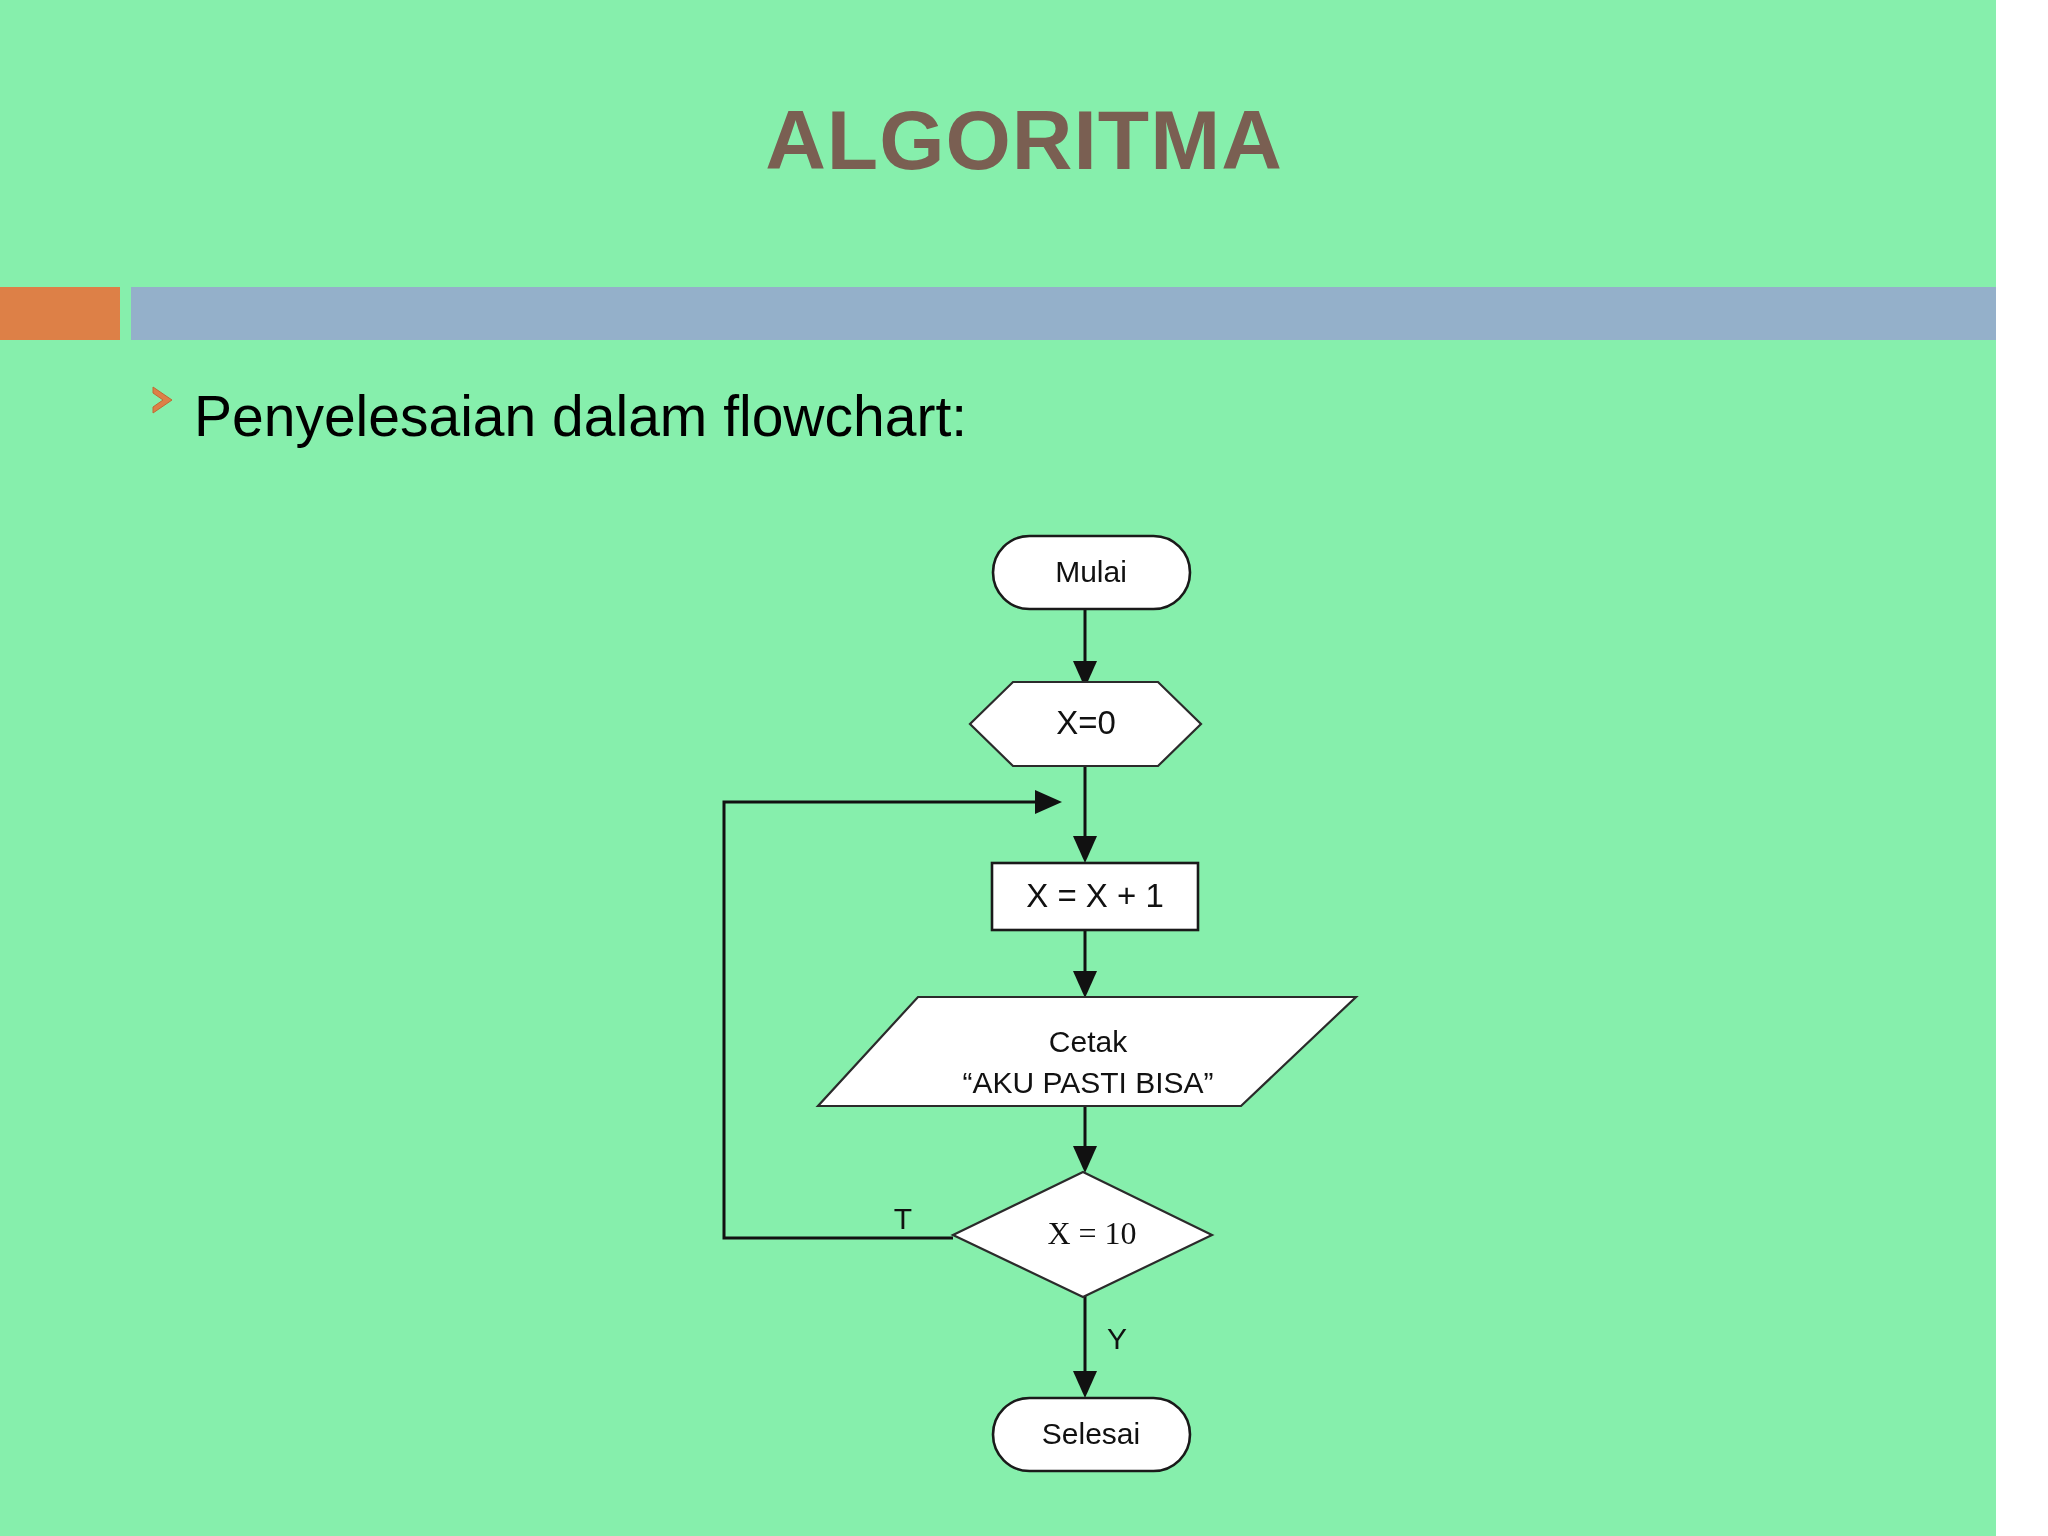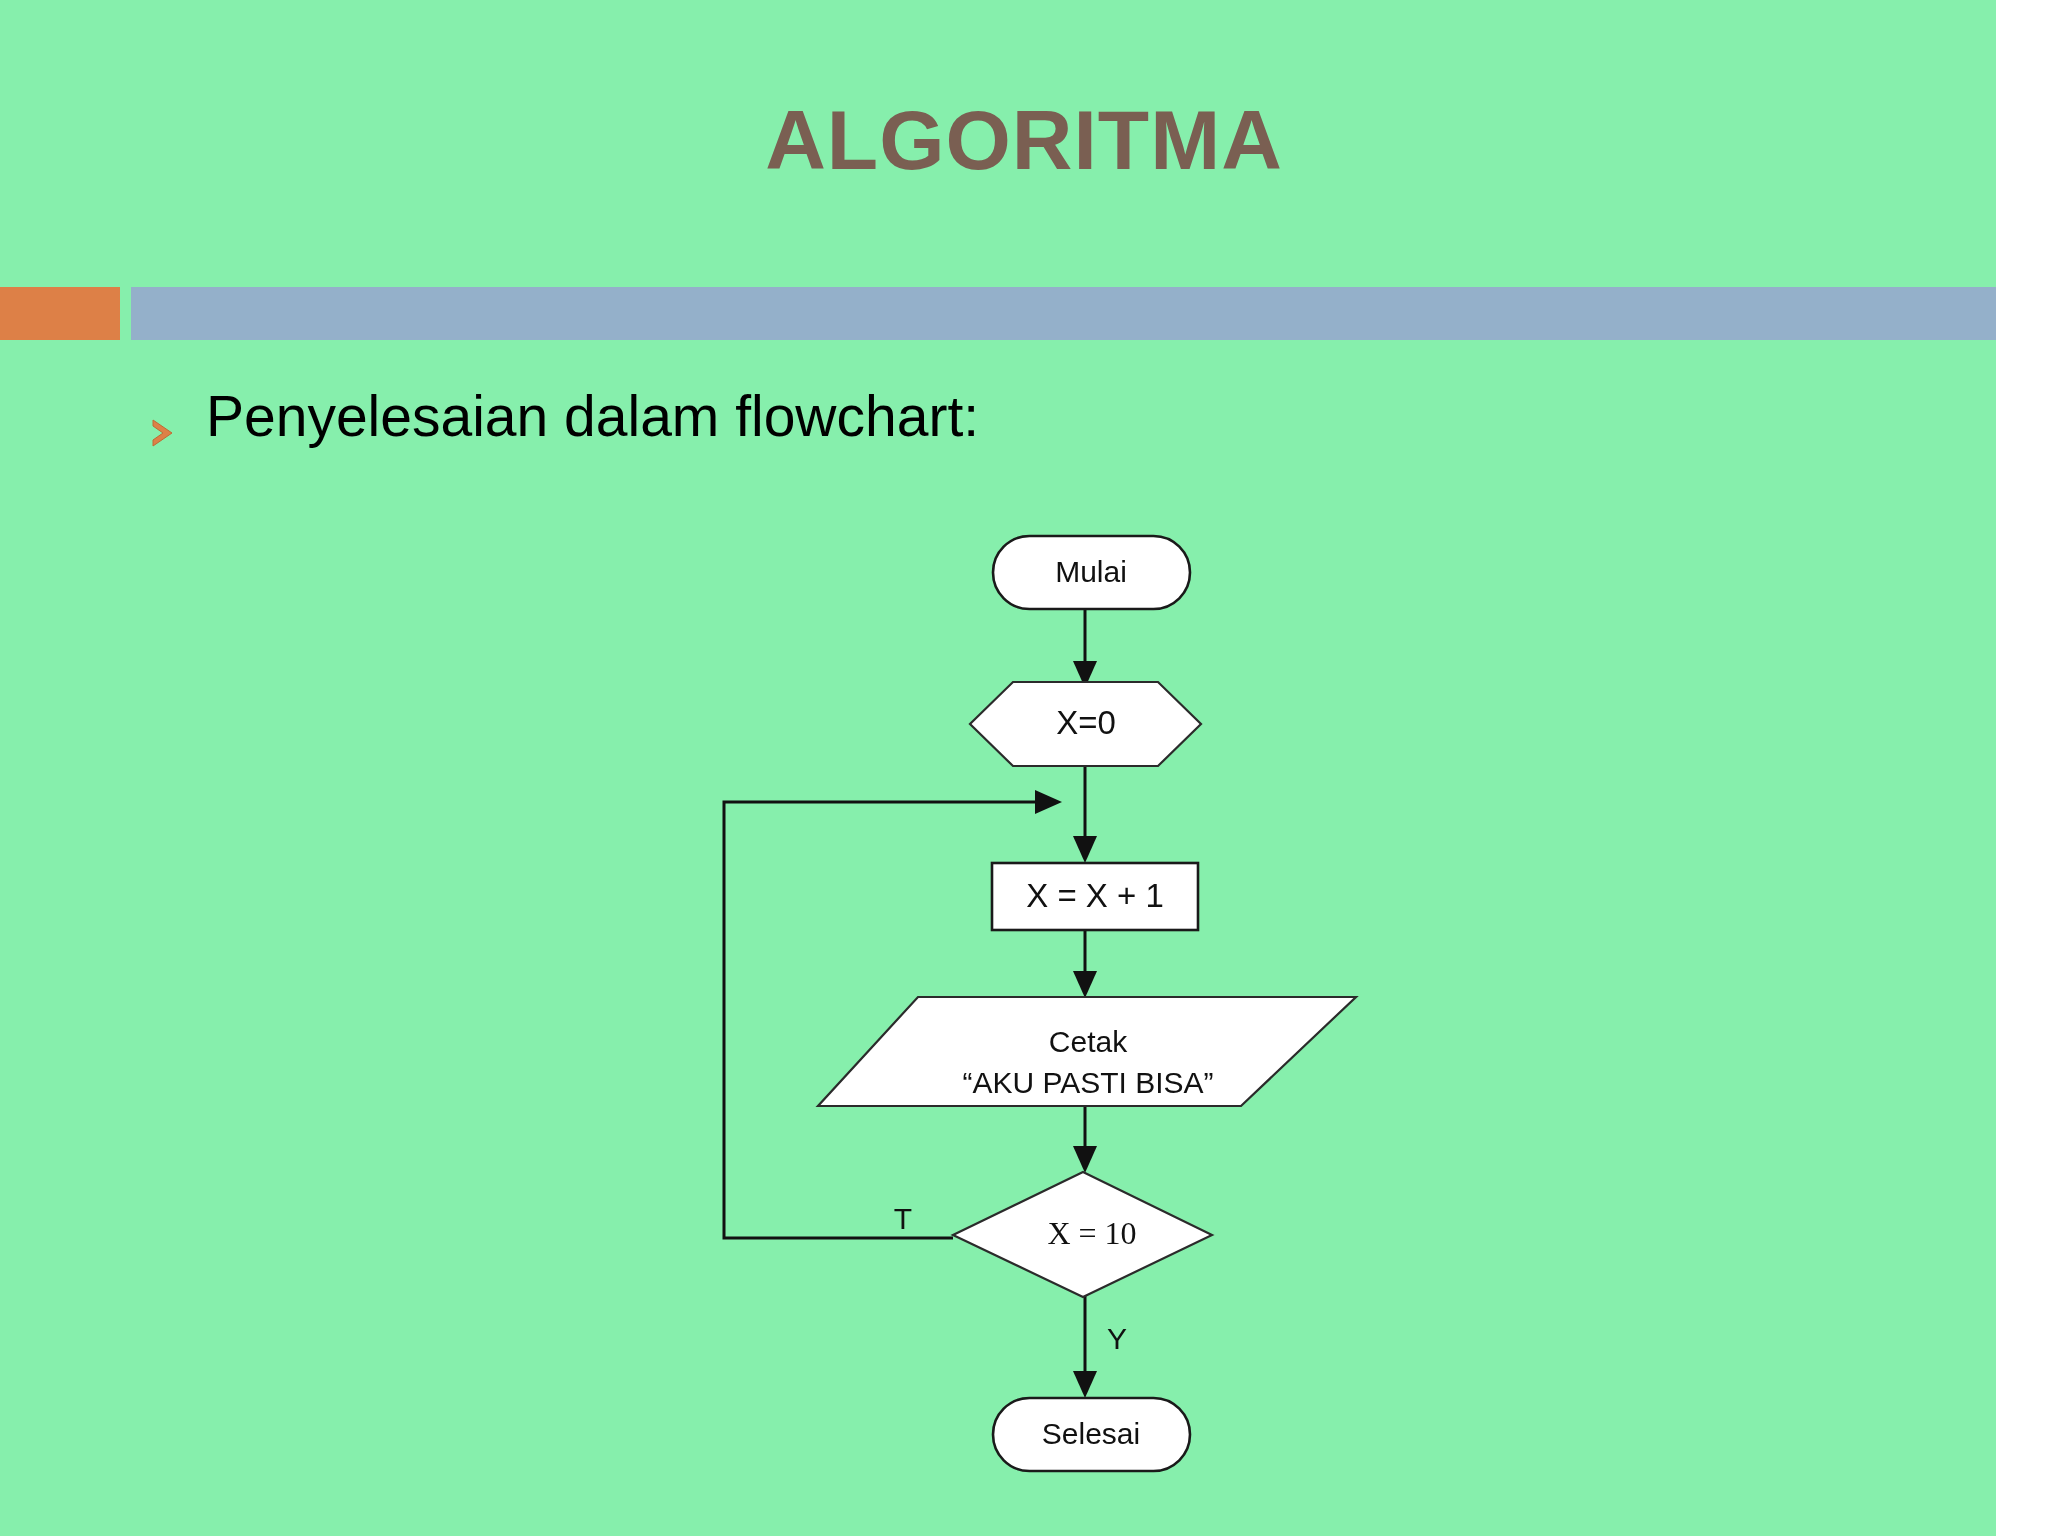--- a/index.html
+++ b/index.html
@@ -52,22 +52,22 @@
     height: 53px;
     background: #94B0CA;
   }
 
   
   #bullet-row {
     position: absolute;
     left: 150px;
     top: 385px;
     display: flex;
-    align-items: flex-end;
-    gap: 30px;
+    align-items: flex-start;
+    gap: 18px;
   }
   #bullet-marker {
     width: 26px;
     height: 30px;
     position: relative;
     flex: 0 0 auto;
   }
   #bullet-marker svg { display: block; }
   #bullet-text {
     font-family: "Liberation Sans", sans-serif;

